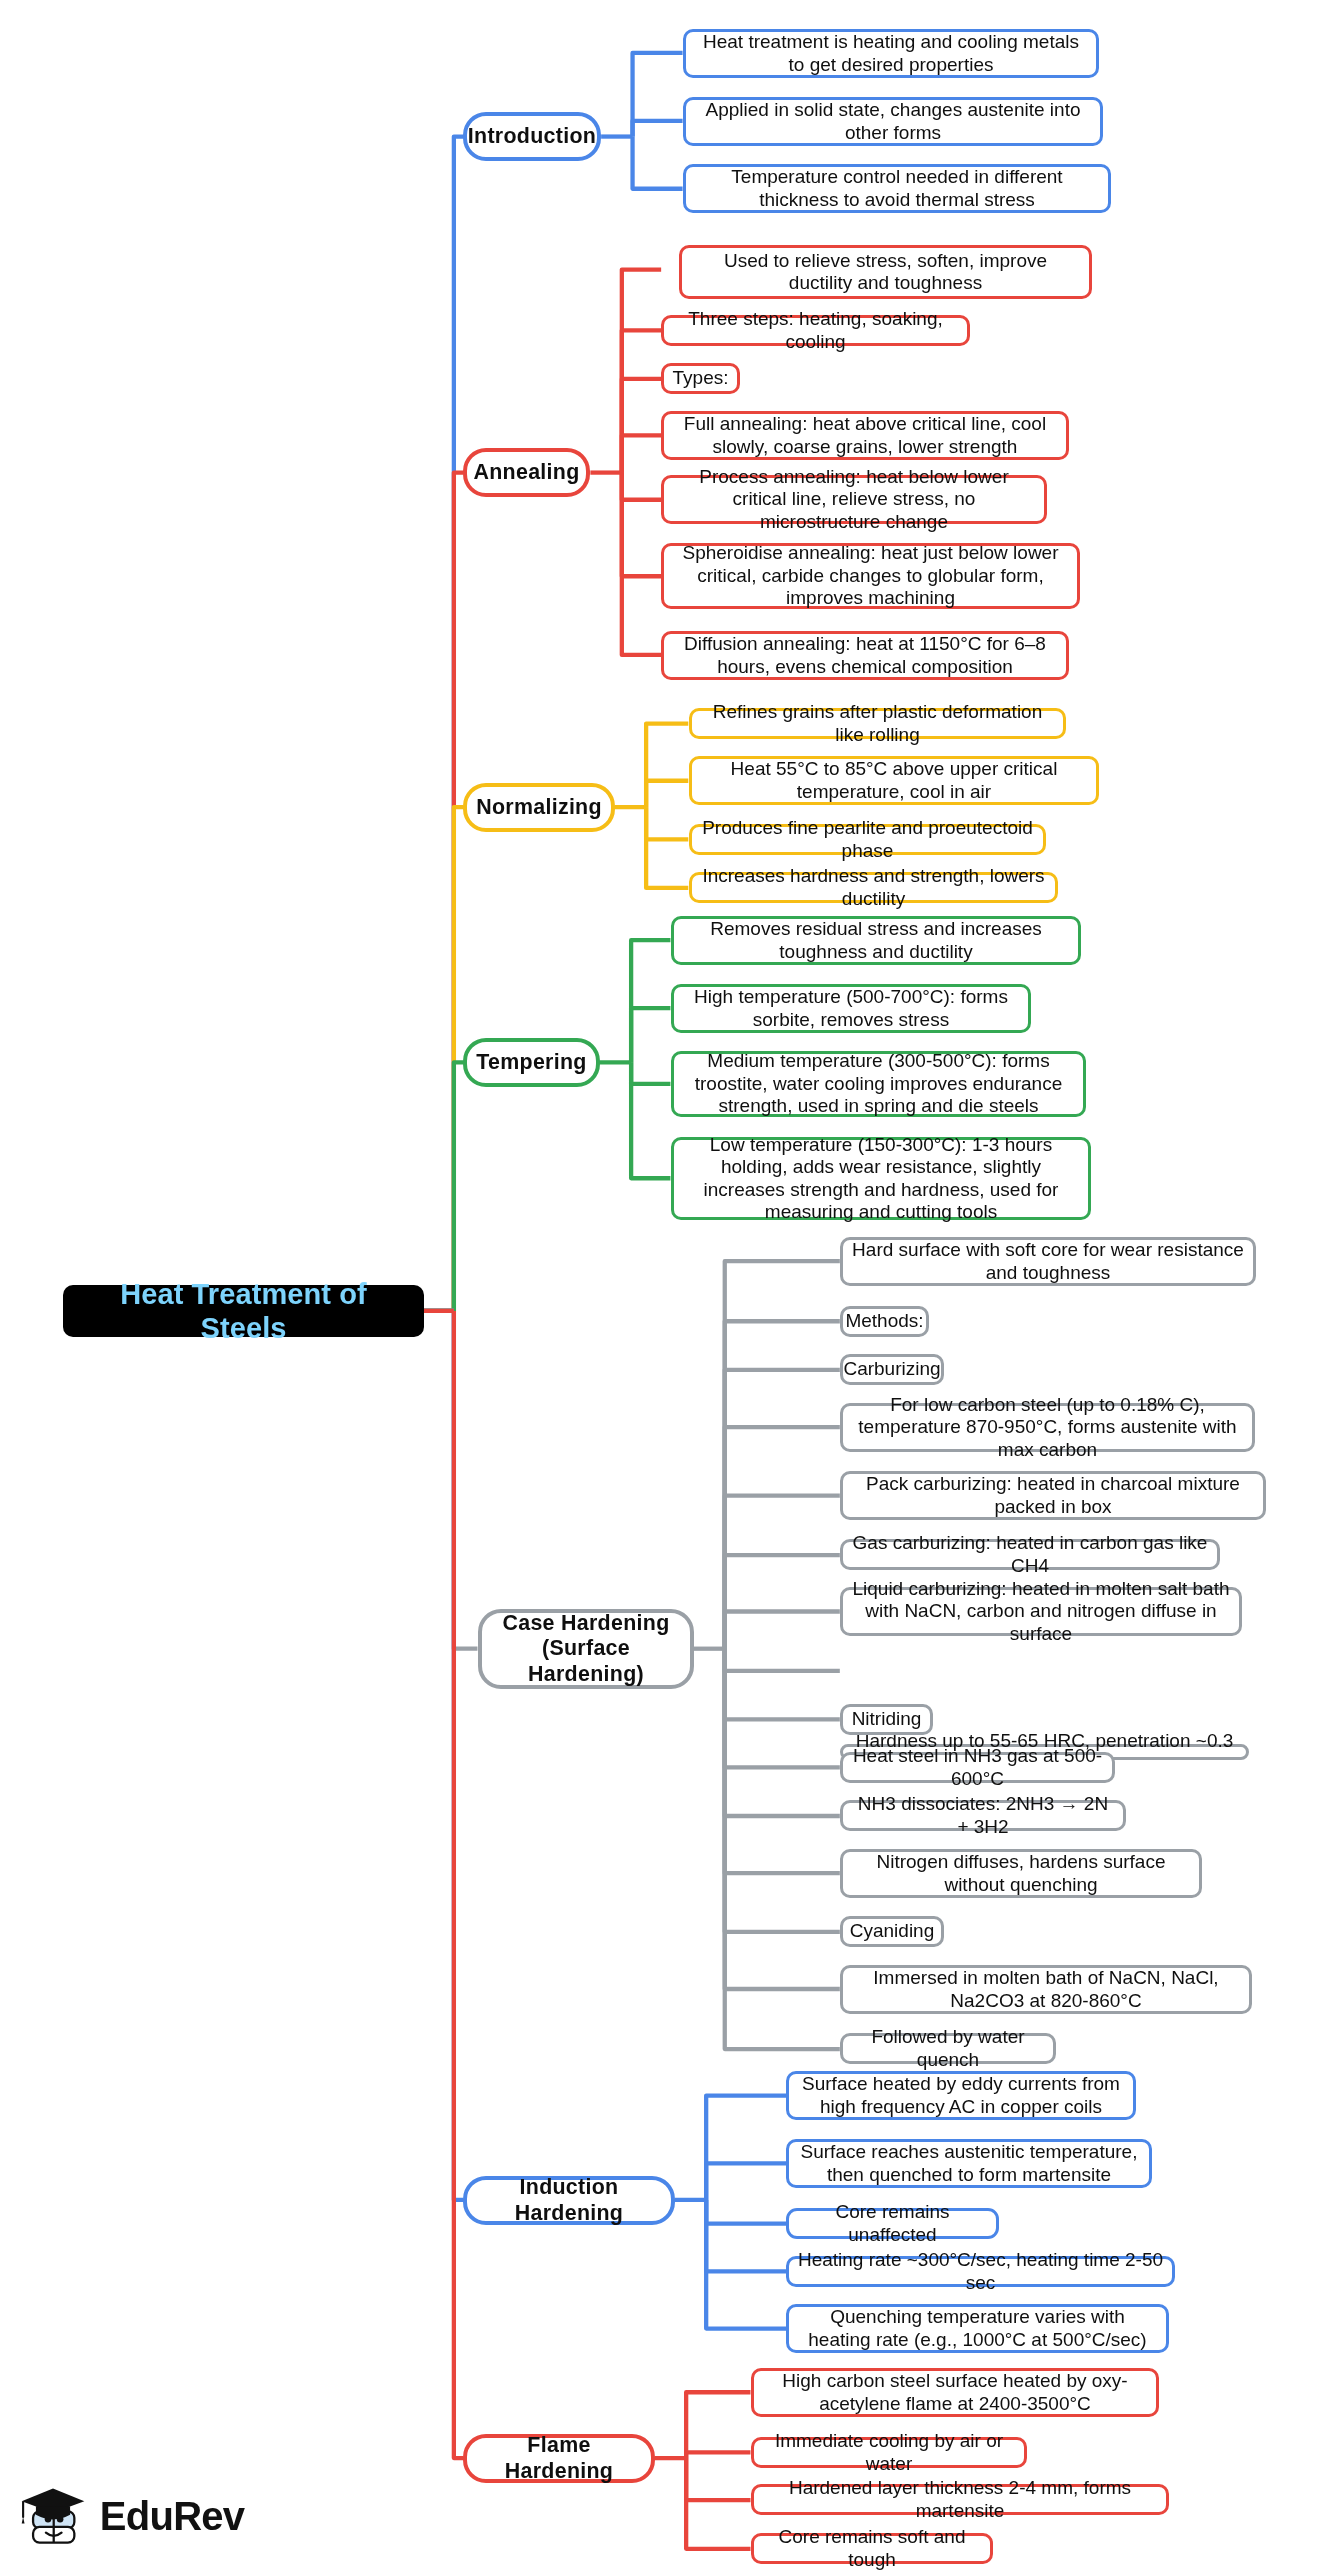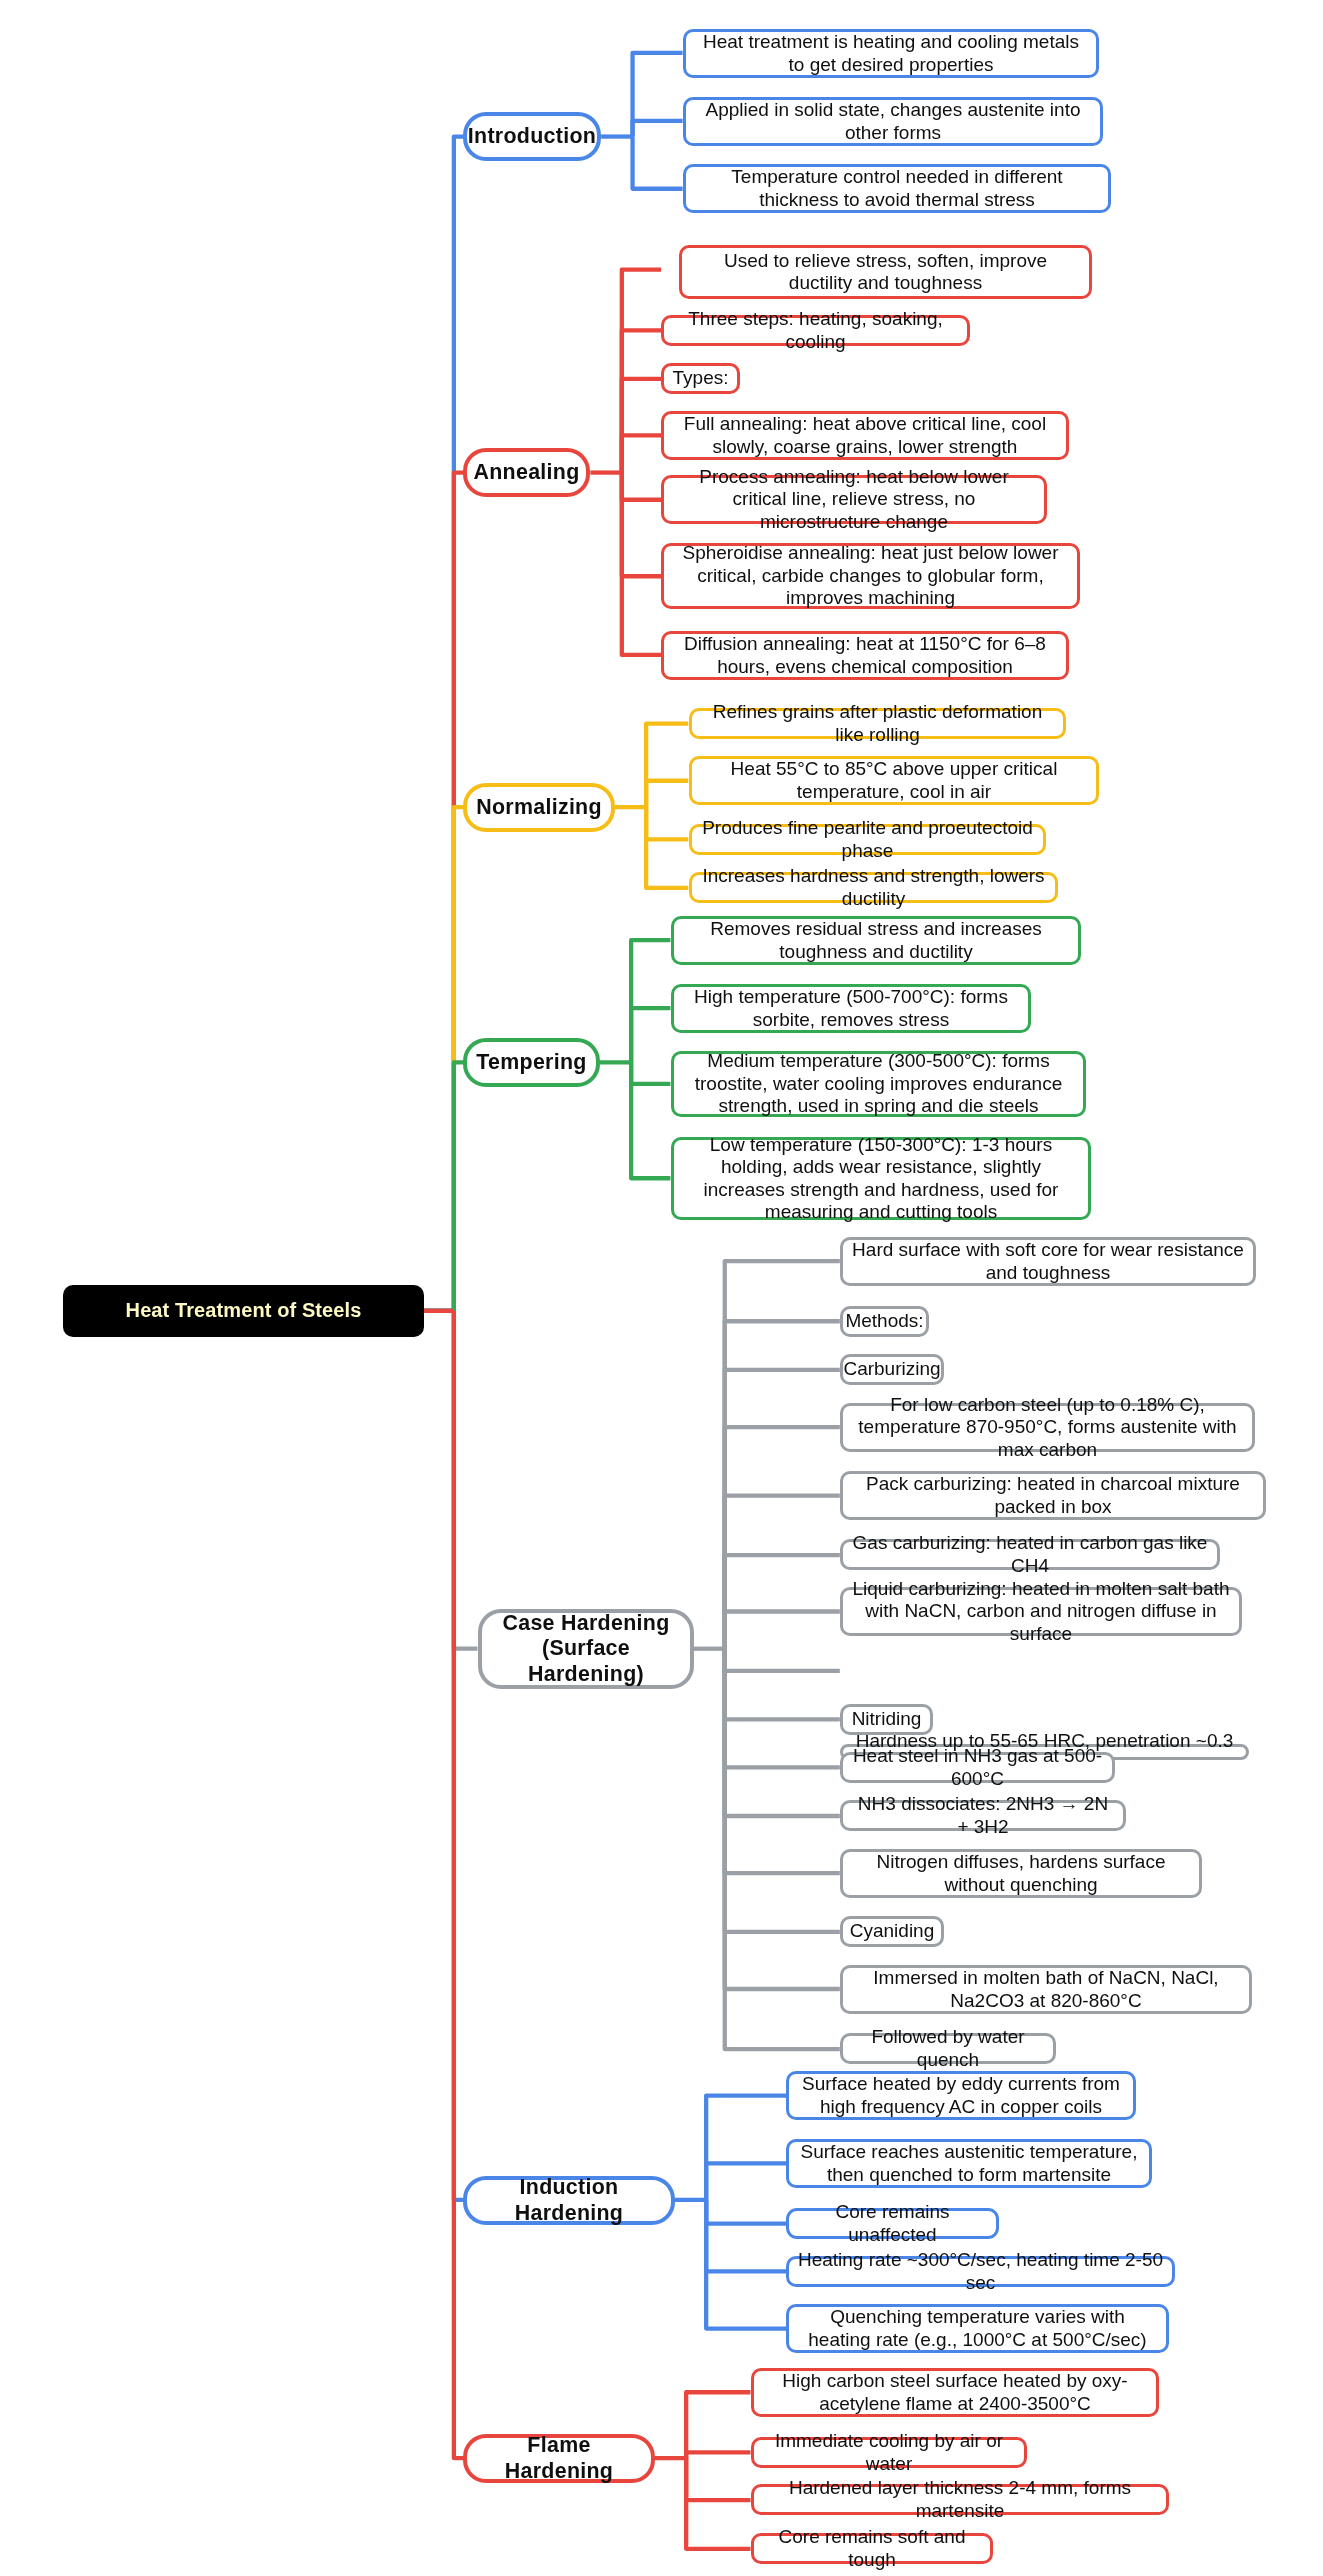--- a/index.html
+++ b/index.html
@@ -44,24 +44,24 @@
     align-items: center;
     justify-content: center;
     text-align: center;
     color: #0f0f0f;
     line-height: 1.18;
     padding: 2.9px 8.6px;
   }
   
   .root {
     background: #000000;
-    color: #fef9c3;
+    color: #7dd3fc;
     border: none;
     border-radius: 10px;
-    font-size: 20px;
+    font-size: 29px;
     font-weight: bold;
     letter-spacing: 0.1px;
     padding: 4.3px 13px;
   }
   
   .branch {
     border-width: 4.3px;
     border-radius: 23px;
     font-size: 21.4px;
     font-weight: bold;
@@ -216,15 +216,37 @@
       <div class="node leaf" style="border-color: rgb(74, 134, 232); left: 786px; top: 2208px; width: 213px; height: 31px; border-radius: 11px;">Core remains unaffected</div>
       <div class="node leaf" style="border-color: rgb(74, 134, 232); left: 786px; top: 2256px; width: 389px; height: 31px;">Heating rate ~300°C/sec, heating time 2-50 sec</div>
       <div class="node leaf" style="border-color: rgb(74, 134, 232); left: 786px; top: 2304px; width: 383px; height: 49px;">Quenching temperature varies with heating rate (e.g., 1000°C at 500°C/sec)</div>
       <div class="node branch" style="border-color: rgb(232, 69, 60); left: 463px; top: 2434px; width: 192px; height: 49px;">Flame Hardening</div>
       <div class="node leaf" style="border-color: rgb(232, 69, 60); left: 751px; top: 2368px; width: 408px; height: 49px;">High carbon steel surface heated by oxy-acetylene flame at 2400-3500°C</div>
       <div class="node leaf" style="border-color: rgb(232, 69, 60); left: 751px; top: 2437px; width: 276px; height: 31px;">Immediate cooling by air or water</div>
       <div class="node leaf" style="border-color: rgb(232, 69, 60); left: 751px; top: 2484px; width: 418px; height: 31px;">Hardened layer thickness 2-4 mm, forms martensite</div>
       <div class="node leaf" style="border-color: rgb(232, 69, 60); left: 751px; top: 2533px; width: 242px; height: 31px;">Core remains soft and tough</div>
     </div>
 
+  <div id="logo">
+    <div id="logo-mark">
+      <svg viewBox="0 0 104 104" width="74" height="74" aria-hidden="true">
+
+        <rect x="24" y="44" width="58" height="24" rx="9" ry="9" fill="#cfe4f5" stroke="#111" stroke-width="3.2"></rect>
+        <rect x="24" y="66" width="58" height="22" rx="9" ry="9" fill="#ffffff" stroke="#111" stroke-width="3.2"></rect>
+        <line x1="53" y1="44" x2="53" y2="88" stroke="#111" stroke-width="3.2"></line>
+
+        <circle cx="45" cy="55" r="4.6" fill="#111"></circle>
+        <circle cx="62" cy="55" r="4.6" fill="#111"></circle>
+
+        <path d="M42 74 q11 9 22 0" fill="none" stroke="#111" stroke-width="3.2" stroke-linecap="round"></path>
+
+        <path d="M52 12 L96 30 L52 46 L8 30 Z" fill="#111"></path>
+        <path d="M28 37 L28 49 q24 13 48 0 L76 37" fill="#111"></path>
+
+        <path d="M10 31 L10 52" stroke="#111" stroke-width="3" fill="none" stroke-linecap="round"></path>
+        <path d="M10 52 l-2 9 l4 0 z" fill="#111"></path>
+      </svg>
+    </div>
+    <div id="logo-text">EduRev</div>
+  </div>
 
 </div>
 
 
 </body></html>

